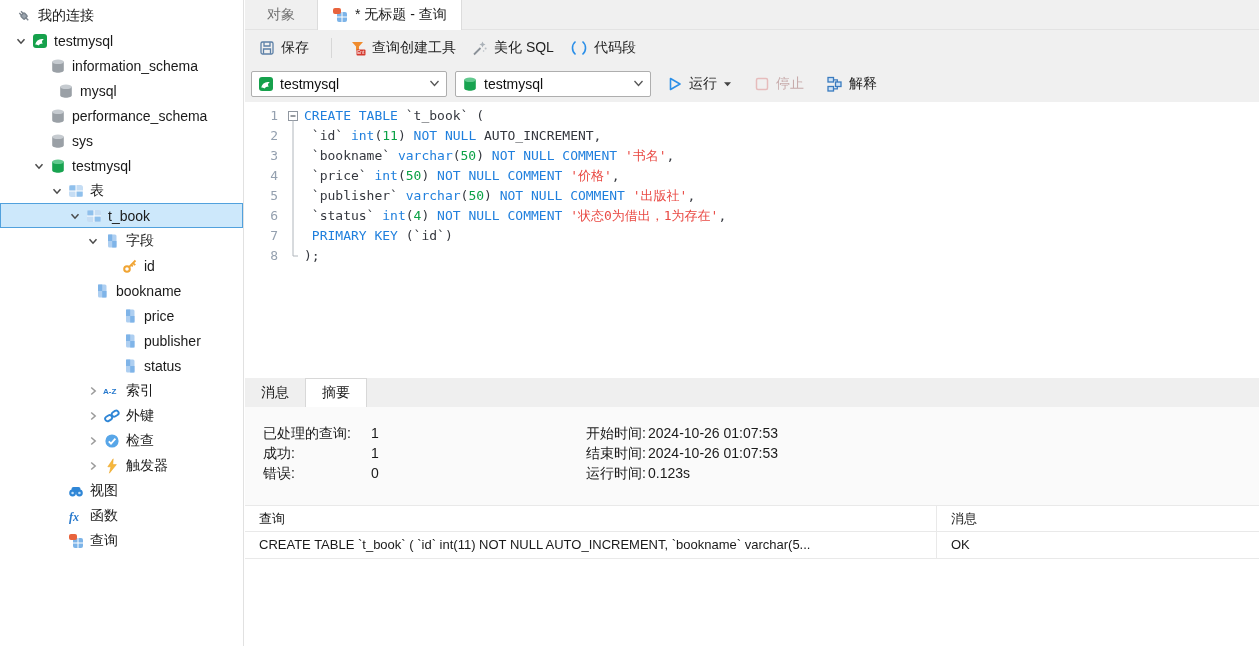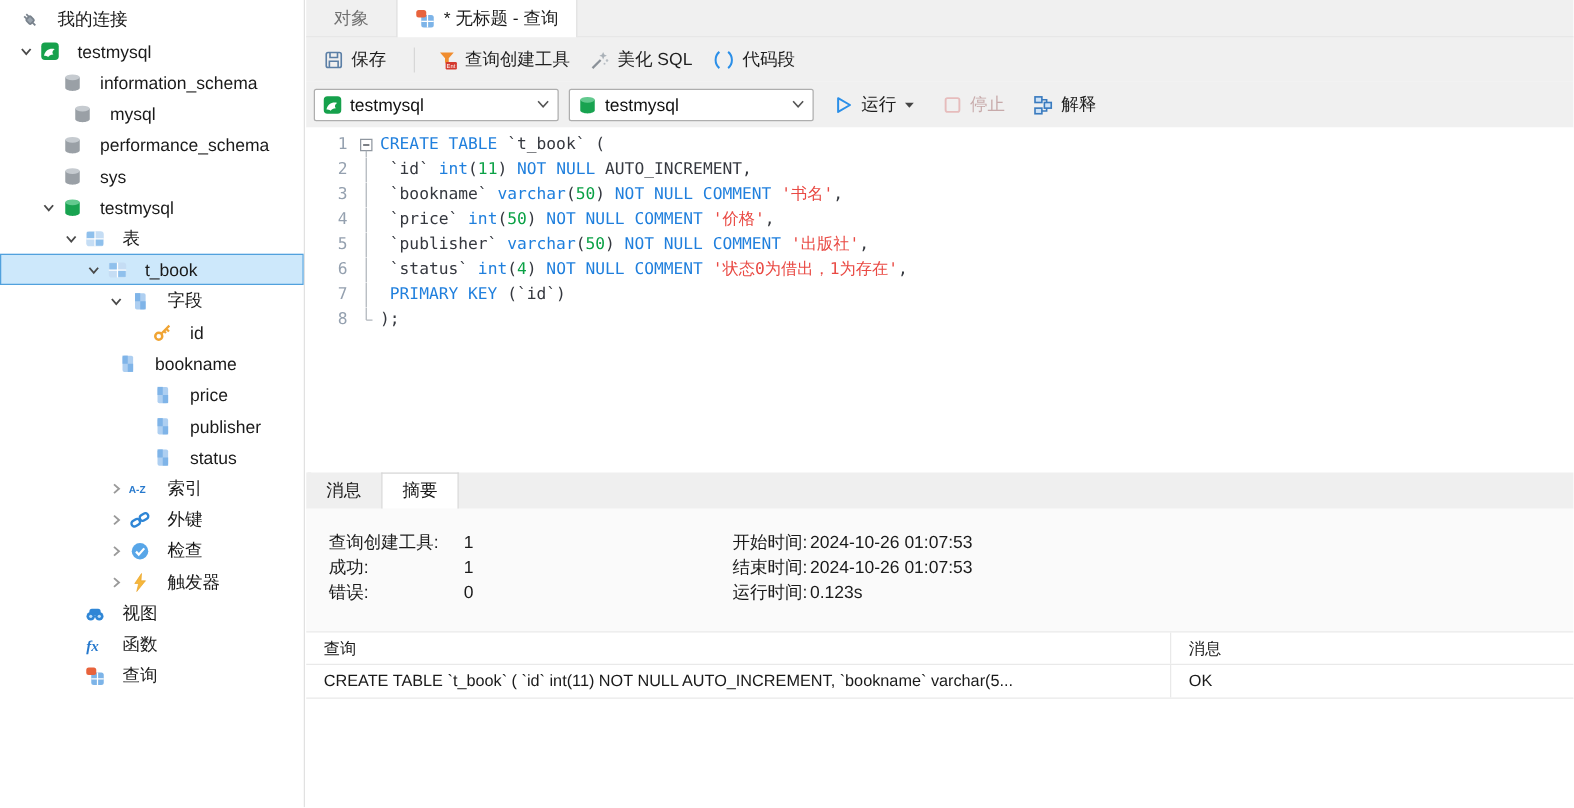--- a/index.html
+++ b/index.html
@@ -6,21 +6,21 @@
   html,body { width:1259px; height:646px; overflow:hidden; }
   body { font-family:"Liberation Sans","DejaVu Sans",sans-serif; font-size:14px; color:#1a1a1a; background:#fff; }
   .app { position:relative; width:1259px; height:646px; background:#fff; overflow:hidden; }
 
   
   .sidebar { position:absolute; left:0; top:0; width:244px; height:646px; background:#fff; border-right:1px solid #e1e1e1; overflow:hidden; }
   .tree { position:absolute; left:0; top:3px; width:100%; }
   .tree-row { height:25px; display:flex; align-items:center; white-space:nowrap; cursor:default; border:1px solid transparent; }
   .tree-row.selected { background:#cde8fb; border:1px solid #51a1dd; }
   .tree-chevron { width:20px; height:25px; display:inline-flex; align-items:center; justify-content:center; flex:0 0 20px; }
-  .tree-icon { width:18px; height:16px; display:inline-flex; align-items:center; justify-content:center; flex:0 0 18px; margin-right:13px; }
+  .tree-icon { width:18px; height:16px; display:inline-flex; align-items:center; justify-content:center; flex:0 0 18px; margin-right:5px; }
   .tree-label { font-size:14px; color:#1a1a1a; }
   .side-scrollthumb { position:absolute; left:246px; top:208px; width:3px; height:350px; background:#cdcdcd; border-radius:2px; }
 
   
   .main { position:absolute; left:245px; top:0; right:0; height:534px; }
 
   .tabstrip { position:absolute; left:0; top:0; right:0; height:30px; background:#f0f0f0; border-bottom:1px solid #e3e3e3; display:flex; }
   .tab { height:30px; display:flex; align-items:center; padding:0 22px; color:#707070; font-size:14px; }
   .tab.active { background:#fff; color:#1a1a1a; border-left:1px solid #dcdcdc; border-right:1px solid #dcdcdc; padding:0 14px; }
   .tab.active .tab-icon { margin-right:7px; display:inline-flex; }
@@ -511,21 +511,21 @@
       <div class="btabs">
         <div class="btab">
           <span>消息</span>
         </div>
         <div class="btab active">
           <span>摘要</span>
         </div>
       </div>
       <div class="summary" id="summary">
           <div class="sum-row">
-            <span class="sum-l1">查询创建工具:</span>
+            <span class="sum-l1">已处理的查询:</span>
             <span class="sum-v1">1</span>
             <span class="sum-l2">开始时间:</span>
             <span class="sum-v2">2024-10-26 01:07:53</span>
           </div>
           <div class="sum-row">
             <span class="sum-l1">成功:</span>
             <span class="sum-v1">1</span>
             <span class="sum-l2">结束时间:</span>
             <span class="sum-v2">2024-10-26 01:07:53</span>
           </div>

